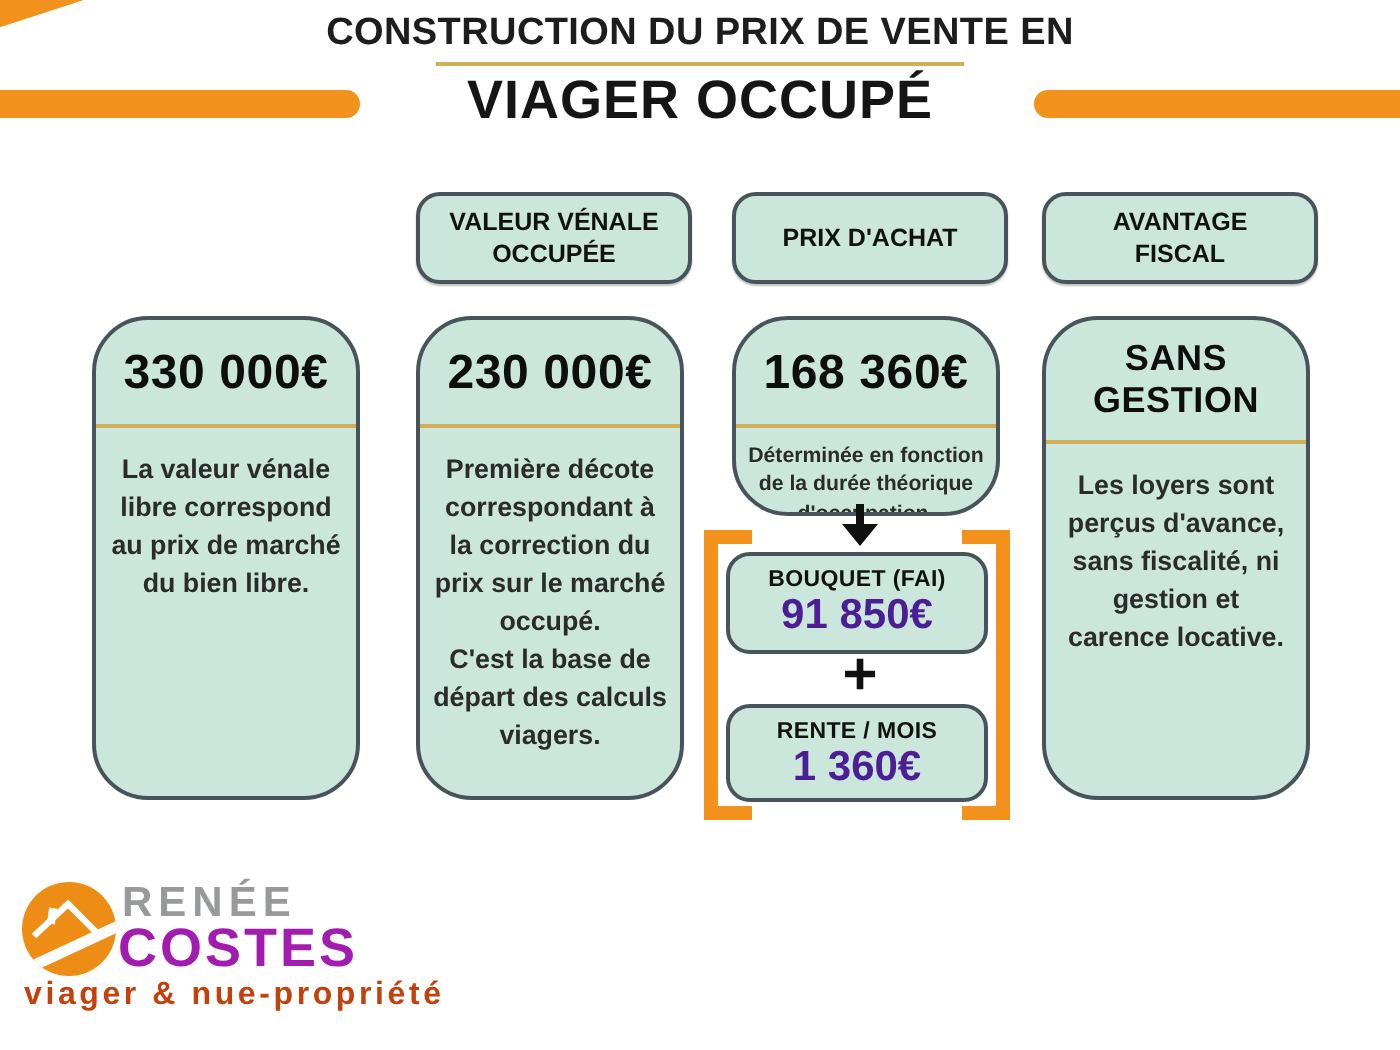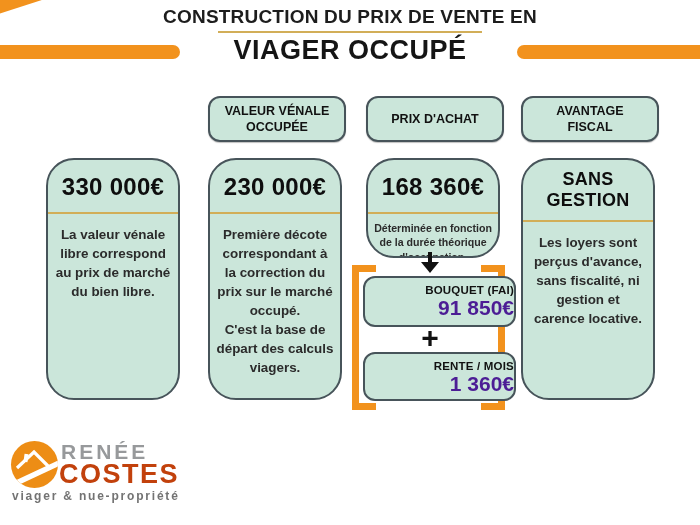--- a/index.html
+++ b/index.html
@@ -40,38 +40,38 @@
   .box-body-small{font-size:10.6px;line-height:1.35;margin-top:7px;}
   .col1{left:46px;} .col2{left:208px;} .col3{left:366px;} .col4{left:521px;}
   .box-achat{height:100px;}
   
   .down-arrow{position:absolute;left:419px;top:252px;width:22px;height:22px;}
   .bracket{position:absolute;top:265px;width:24px;height:145px;box-sizing:border-box;}
   .bracket-left{left:352px;border-left:7px solid #F2921D;
     border-top:7px solid #F2921D;border-bottom:7px solid #F2921D;}
   .bracket-right{left:481px;border-right:7px solid #F2921D;
     border-top:7px solid #F2921D;border-bottom:7px solid #F2921D;}
-  .mini-box{position:absolute;left:363px;width:153px;background:#CBE6DA;
-    border:2px solid #47545A;border-radius:12px;text-align:right;
+  .mini-box{position:absolute;left:363px;width:131px;background:#CBE6DA;
+    border:2px solid #47545A;border-radius:12px;text-align:center;
     box-sizing:border-box;}
   .mini-box-1{top:276px;height:51px;}
   .mini-box-2{top:352px;height:49px;}
   .mini-label{font-size:11.5px;font-weight:800;color:#111;padding-top:6px;letter-spacing:.2px;}
   .mini-value{font-size:21px;font-weight:800;color:#4c1d95;line-height:24px;}
   .plus-sign{position:absolute;left:366px;top:323px;width:128px;text-align:center;
     font-size:30px;font-weight:800;color:#111;line-height:30px;}
   
   .logo-circle{position:absolute;left:11px;top:441px;width:47px;height:47px;
     border-radius:50%;background:#ED8D15;overflow:hidden;}
   .logo-name1{position:absolute;left:61px;top:440px;font-size:21px;font-weight:700;
     color:#97999B;letter-spacing:3px;}
   .logo-name2{position:absolute;left:59px;top:459px;font-size:27px;font-weight:800;
-    color:#c2410c;letter-spacing:1.5px;}
-  .logo-tagline{position:absolute;left:12px;top:489px;font-size:12px;font-weight:600;
-    color:#737373;letter-spacing:1.8px;}
+    color:#a21caf;letter-spacing:1.5px;}
+  .logo-tagline{position:absolute;left:12px;top:489px;font-size:16px;font-weight:600;
+    color:#c2410c;letter-spacing:1.8px;}
 </style>
 </head>
 <body>
 
 <div id="canvas">
 
   <div class="corner-orange"></div>
   <div class="bar bar-left"></div>
   <div class="bar bar-right"></div>
 

